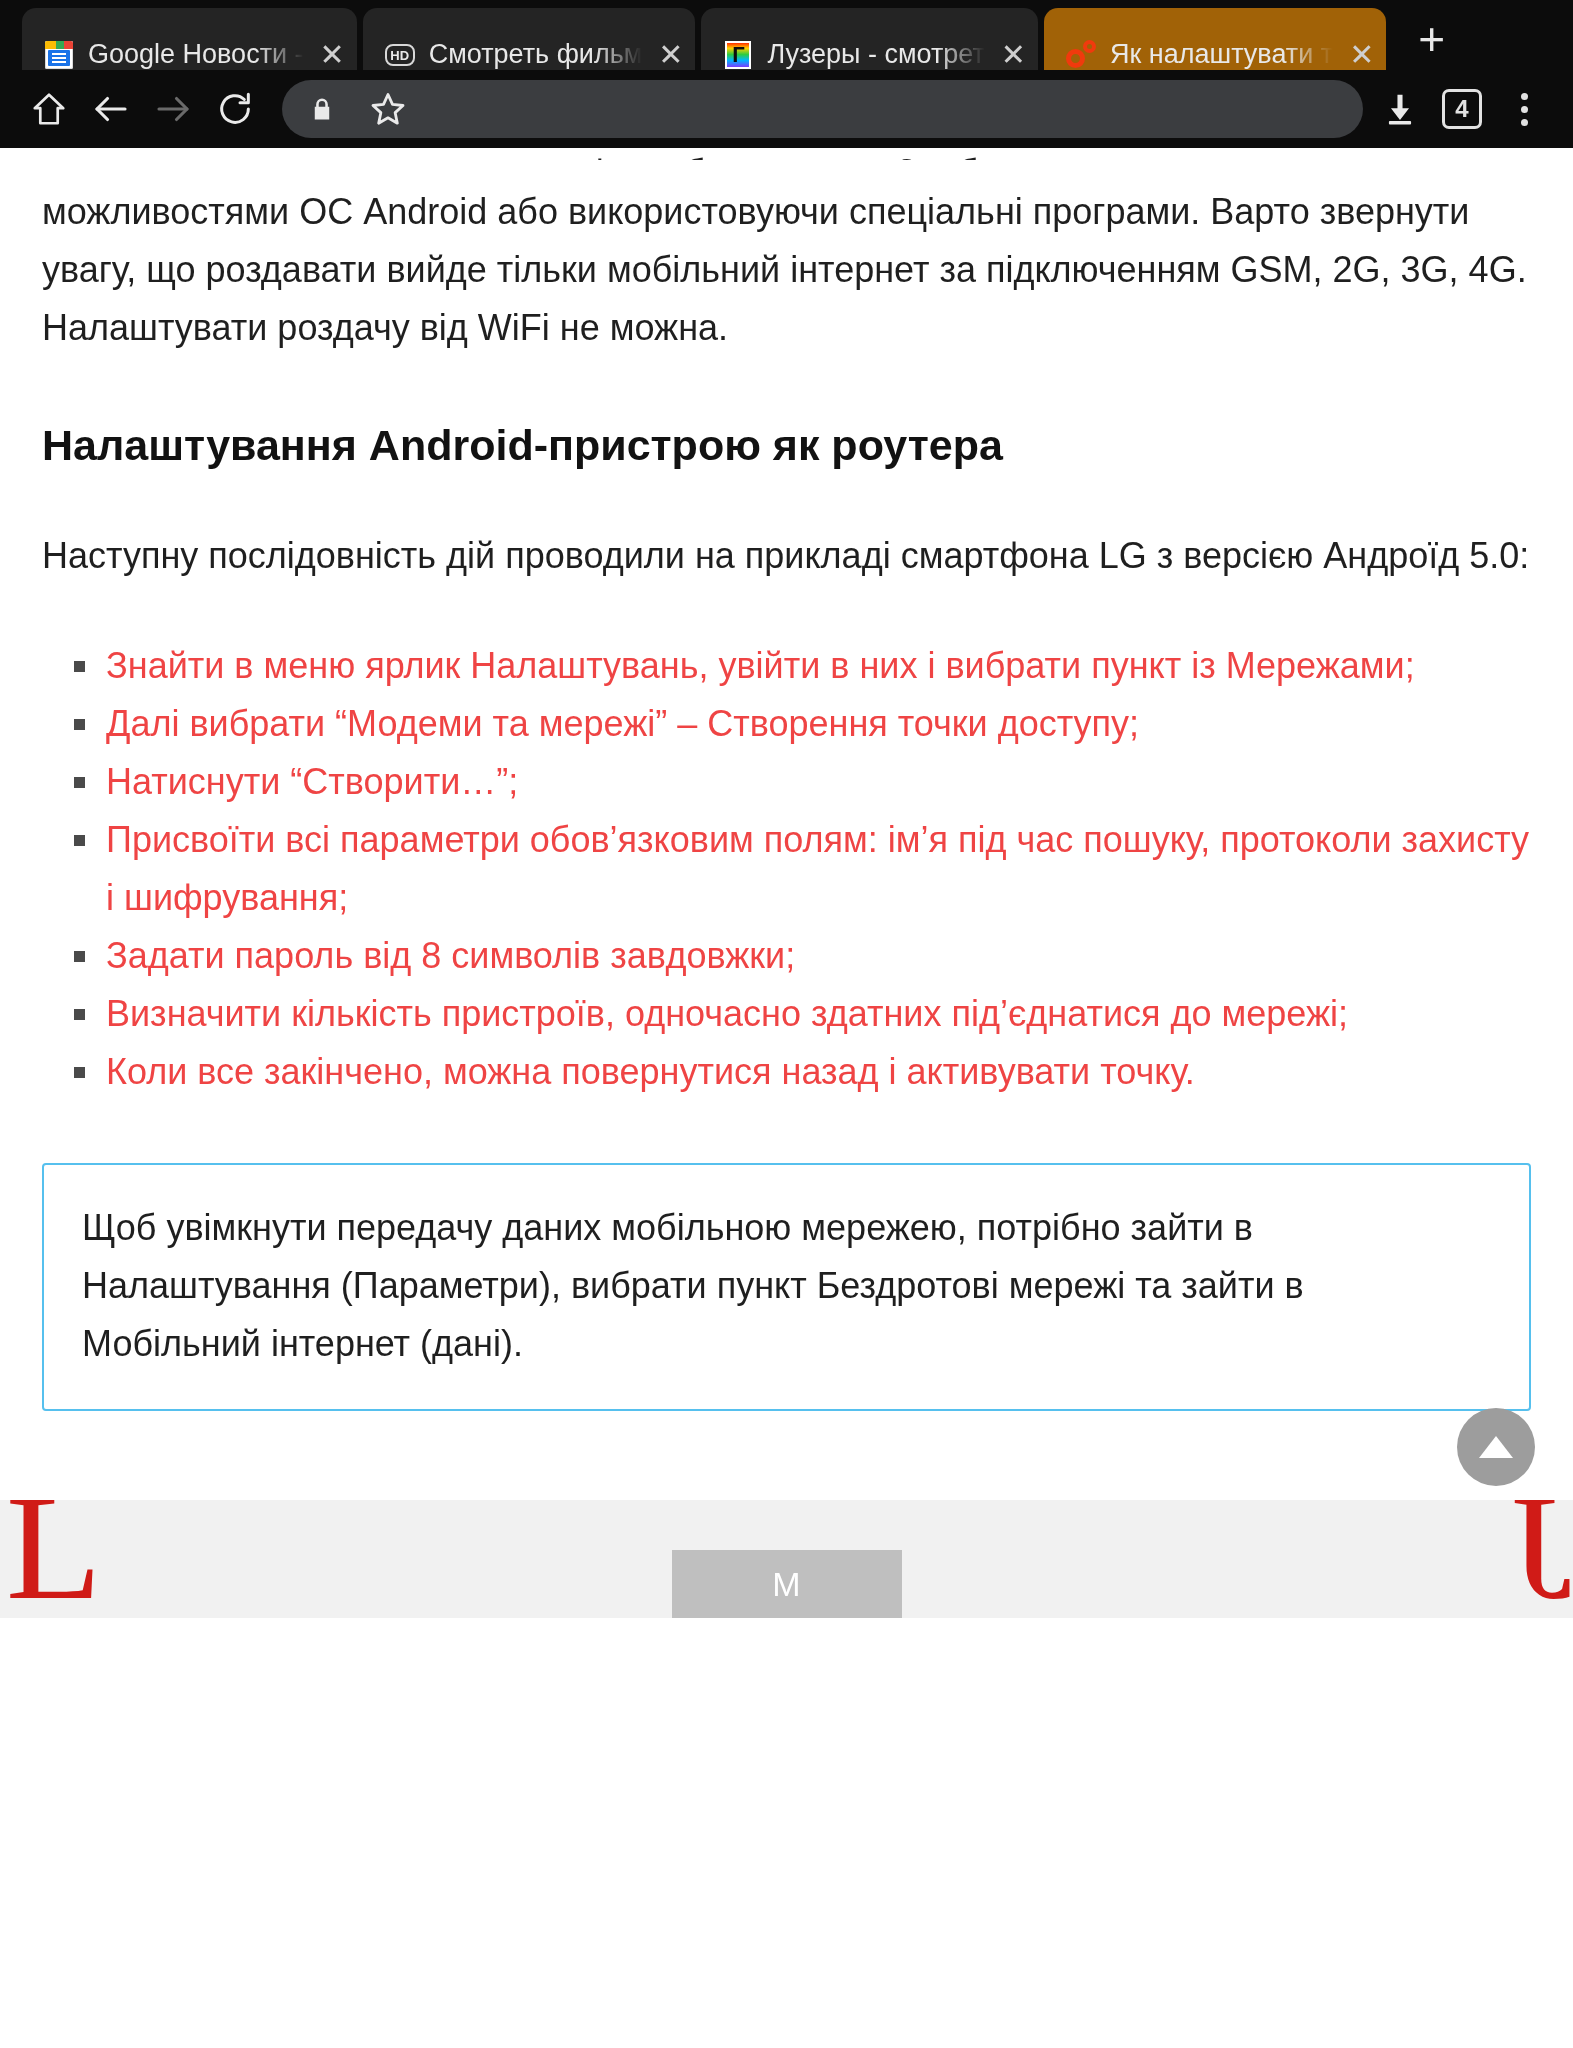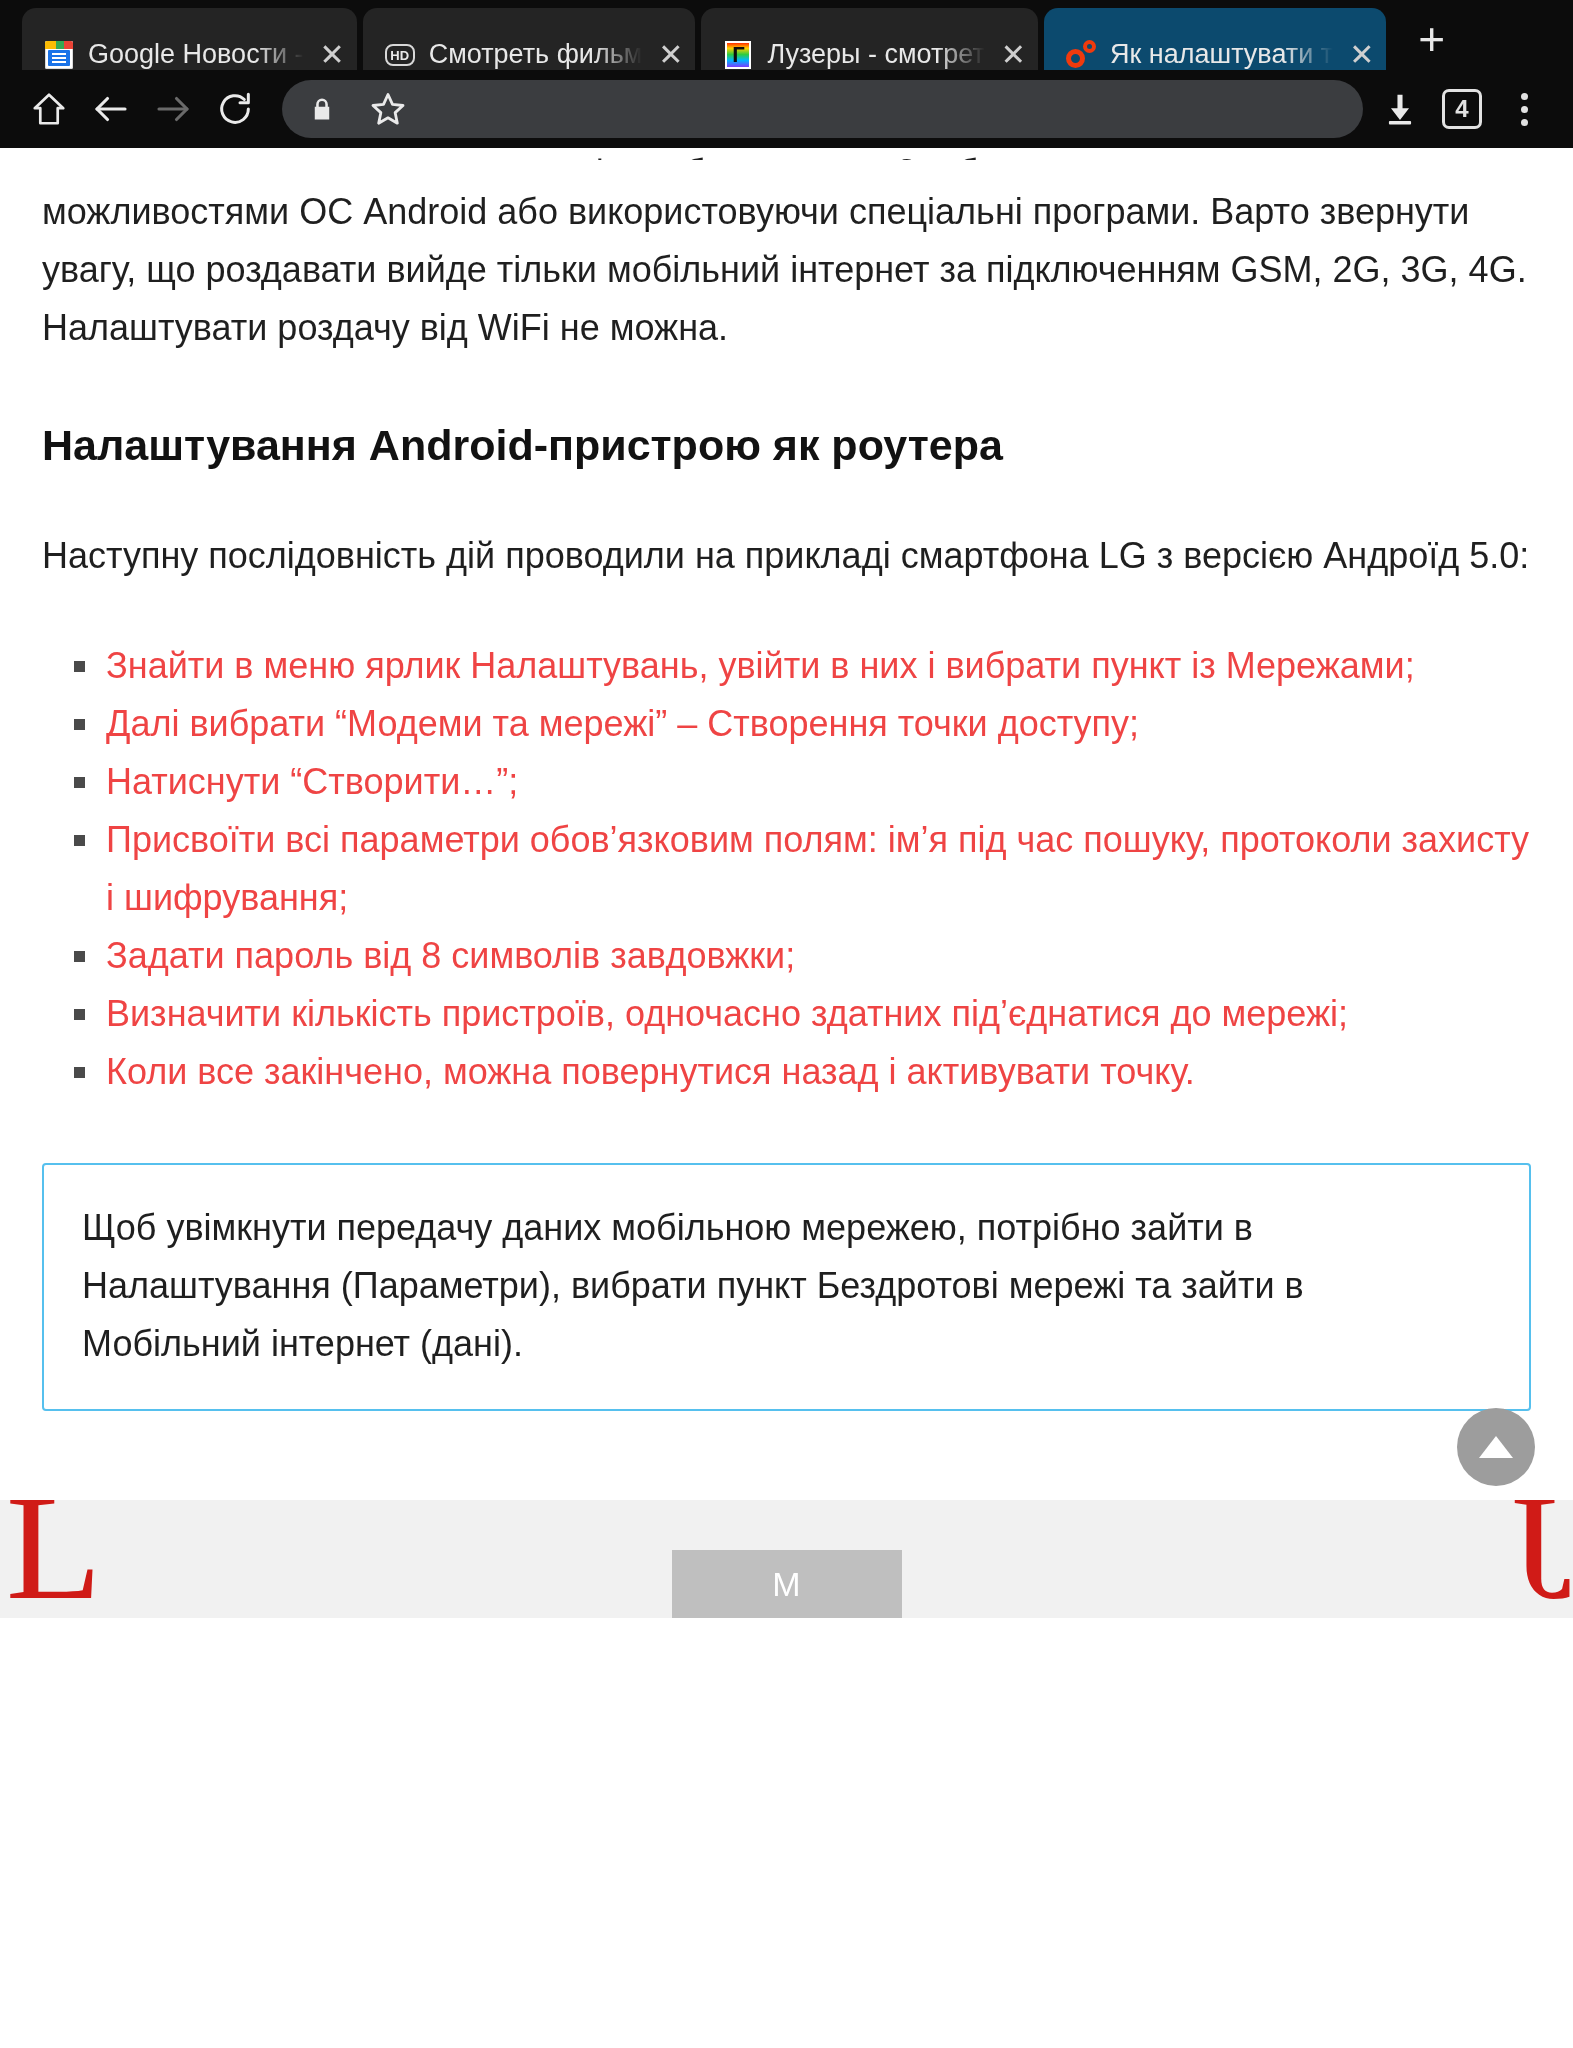--- a/index.html
+++ b/index.html
@@ -31,21 +31,21 @@
     display: flex;
     align-items: flex-end;
     background: #242424;
     border-radius: 14px 14px 0 0;
     padding: 0 12px 0 22px;
     margin-right: 6px;
     position: relative;
     flex: 0 0 auto;
     overflow: hidden;
   }
-  .tab.active { background: #0c4a6e; }
+  .tab.active { background: #a16207; }
   .tab-favicon {
     width: 30px; height: 30px;
     flex: 0 0 30px;
     margin-right: 14px;
     display: flex; align-items: center; justify-content: center;
     position: relative;
   }
   .tab-title {
     color: #e8e8e8;
     font-size: 27px;

